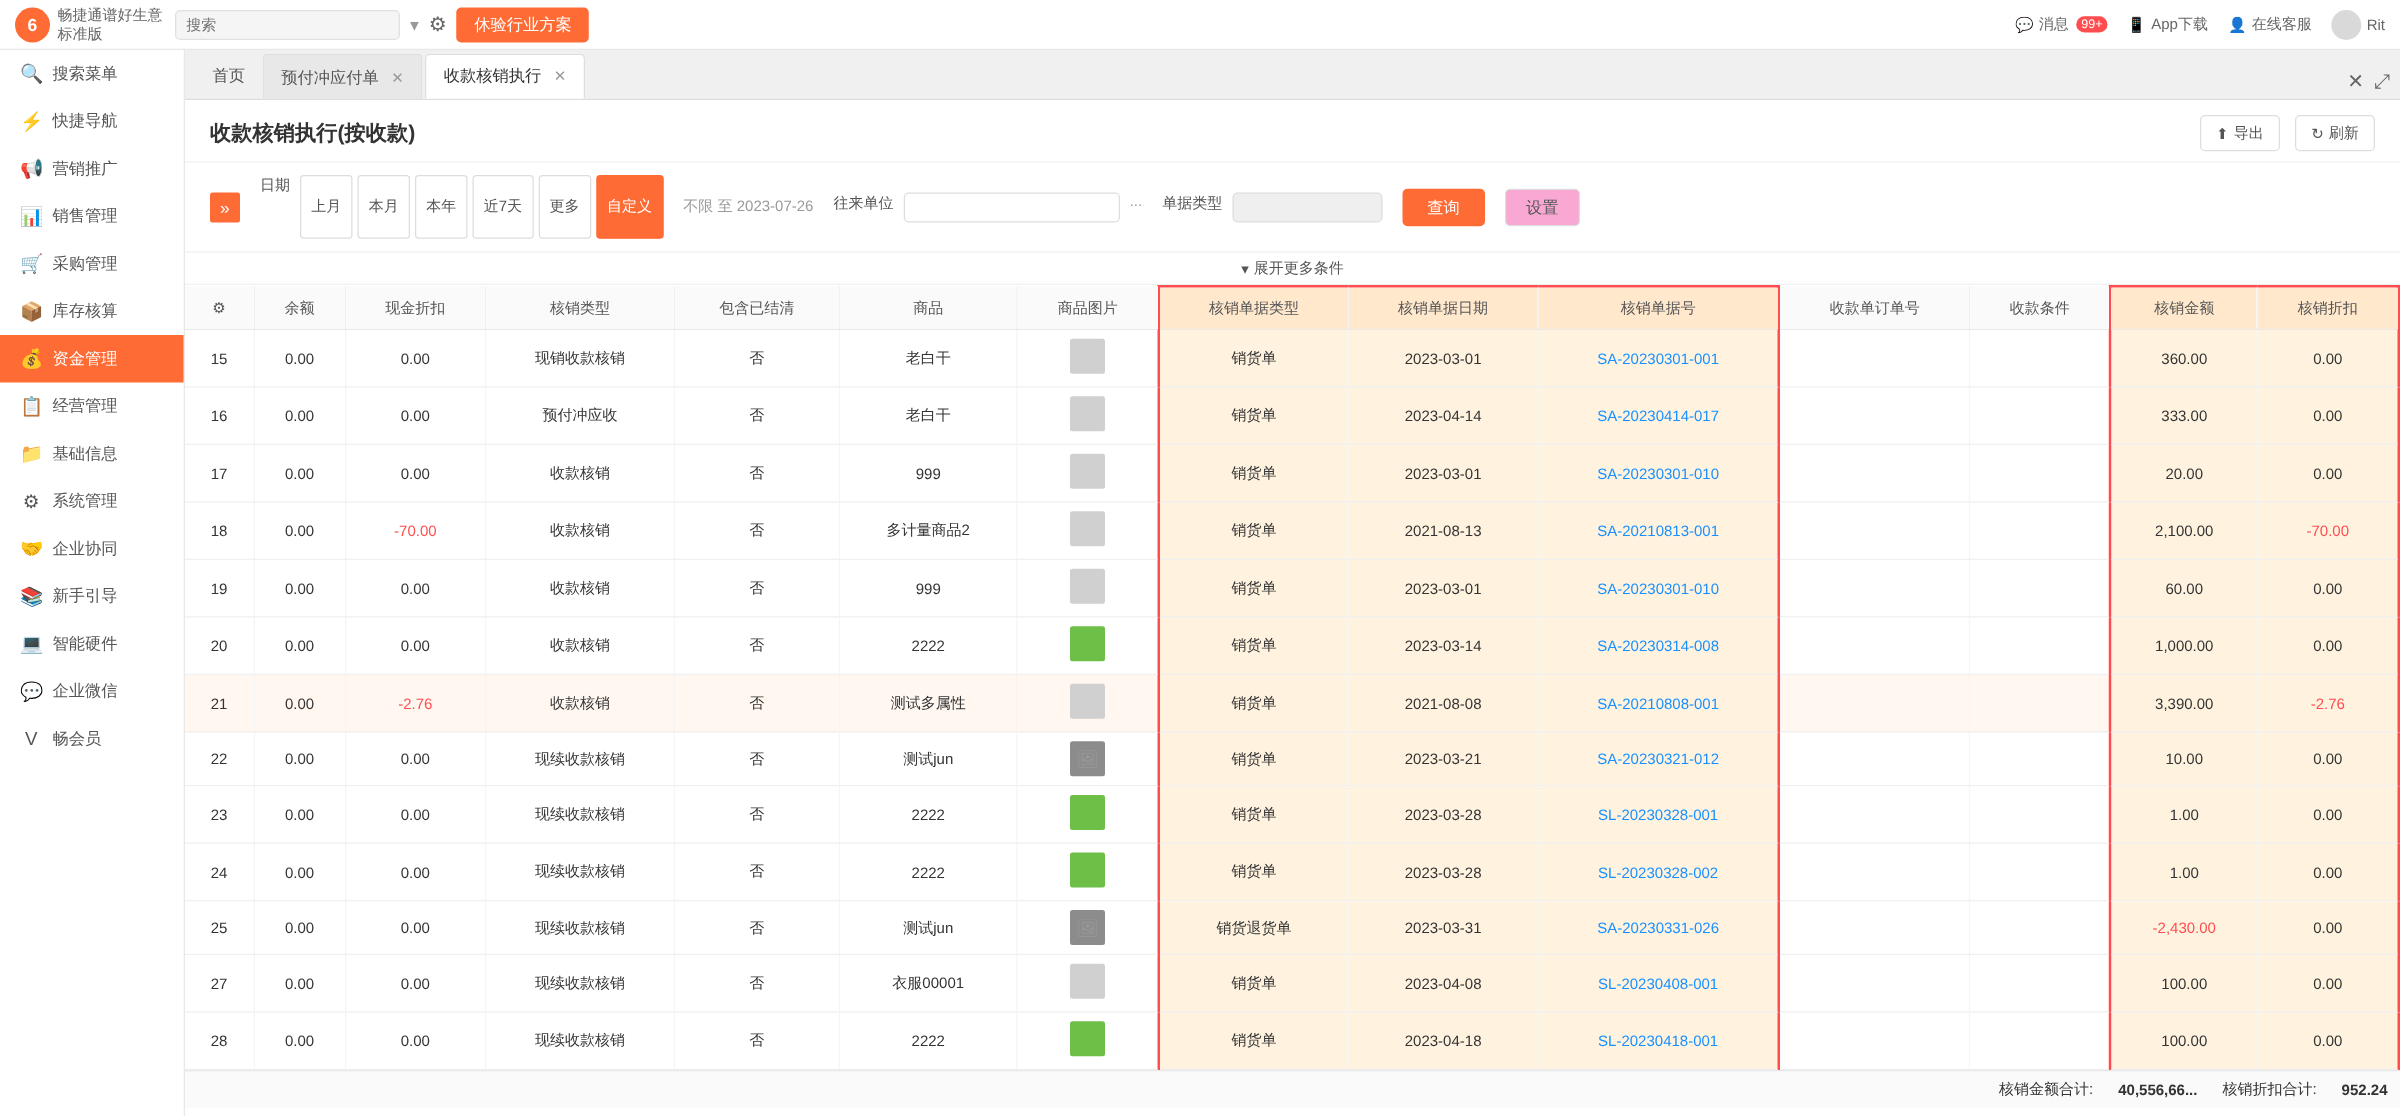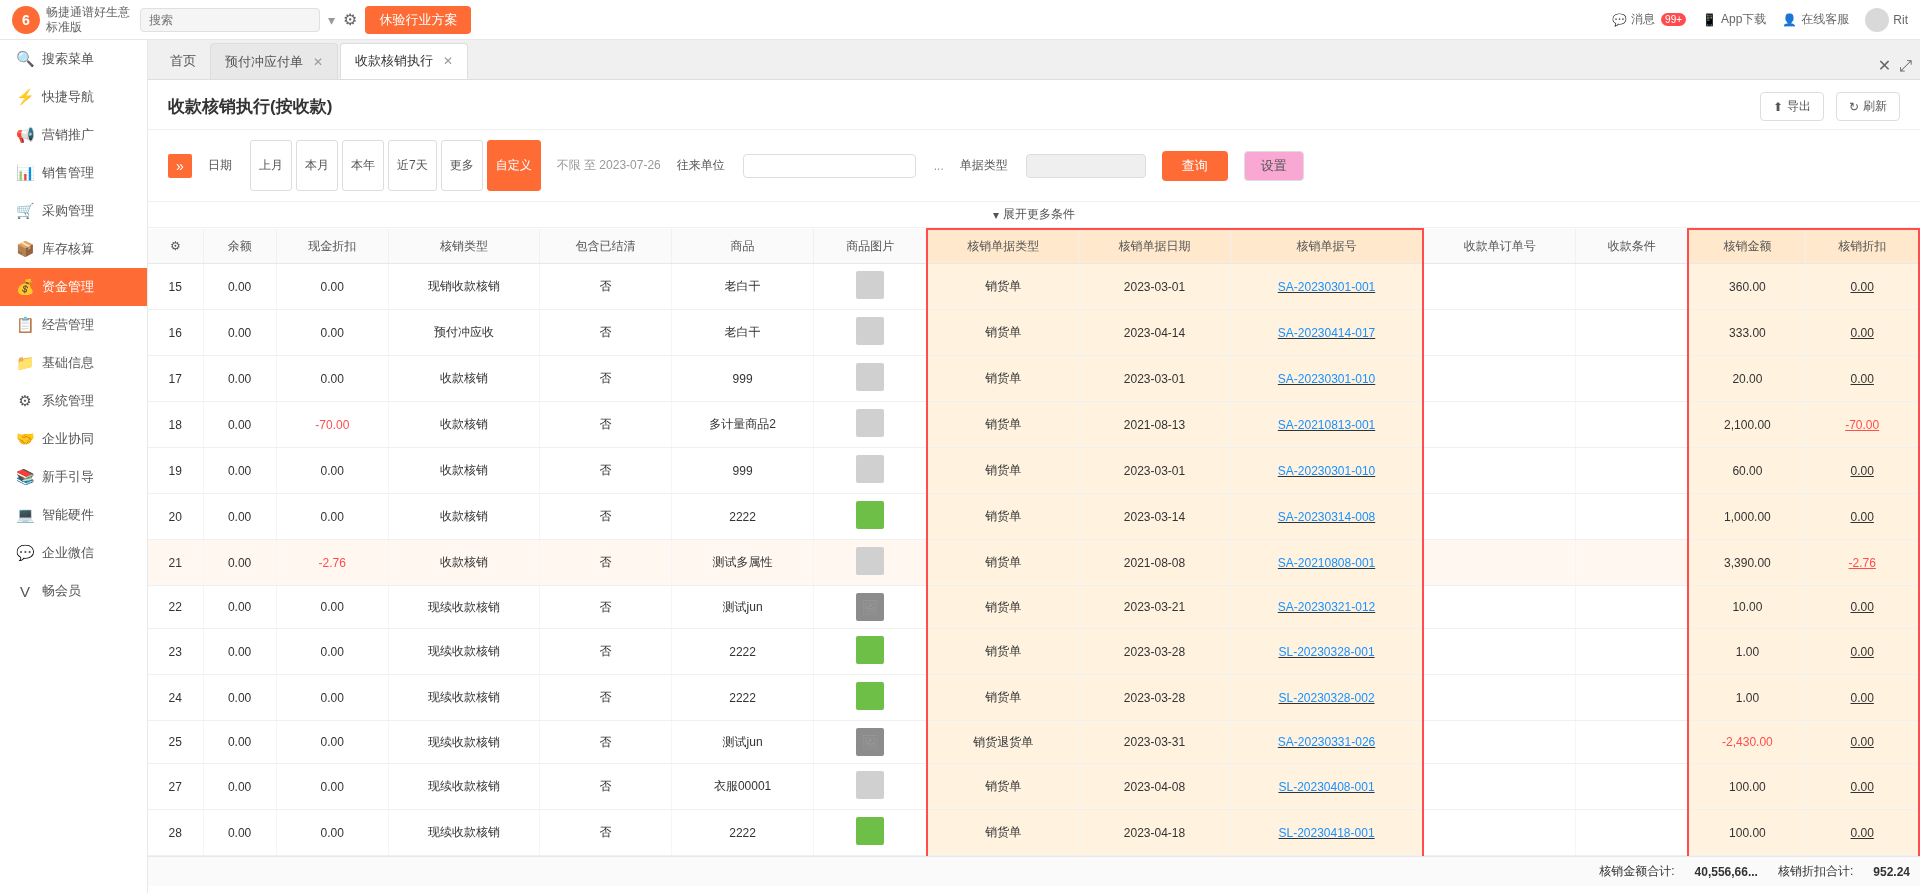--- a/index.html
+++ b/index.html
@@ -168,21 +168,21 @@
       flex-wrap: wrap;
     }
     .filter-expand-btn {
       width: 24px; height: 24px;
       background: #ff6b35;
       border-radius: 2px;
       display: flex; align-items: center; justify-content: center;
       color: white; font-size: 14px; cursor: pointer;
     }
     .filter-group {
-      display: flex; align-items: center; gap: 18px; font-size: 12px; color: #666;
+      display: flex; gap: 8px; font-size: 12px; color: #666;
     }
     .filter-label { color: #555; }
     .date-tags { display: flex; gap: 4px; }
     .date-tag {
       padding: 16px 8px;
       border: 1px solid #ddd;
       border-radius: 3px;
       cursor: pointer;
       font-size: 12px;
       color: #555;
@@ -274,21 +274,21 @@
     .col-highlight {
       background: #fff3e0 !important;
     }
     thead th.col-highlight {
       background: #ffe8cc !important;
     }
     thead th.red-top { border-top: 2px solid #ff4d4f !important; }
     thead th.red-left { border-left: 2px solid #ff4d4f !important; }
     thead th.red-right { border-right: 2px solid #ff4d4f !important; }
     tbody td.red-left { border-left: 2px solid #ff4d4f !important; }
-    tbody td.red-right { border-right: 2px solid #ff4d4f !important; text-decoration: underline; }
+    tbody td.red-right { border-right: 2px solid #ff4d4f !important; }
 
     
     .table-footer {
       background: #fafafa;
       border-top: 1px solid #e8e8e8;
       padding: 6px 10px;
       display: flex;
       align-items: center;
       justify-content: flex-end;
       gap: 20px;

